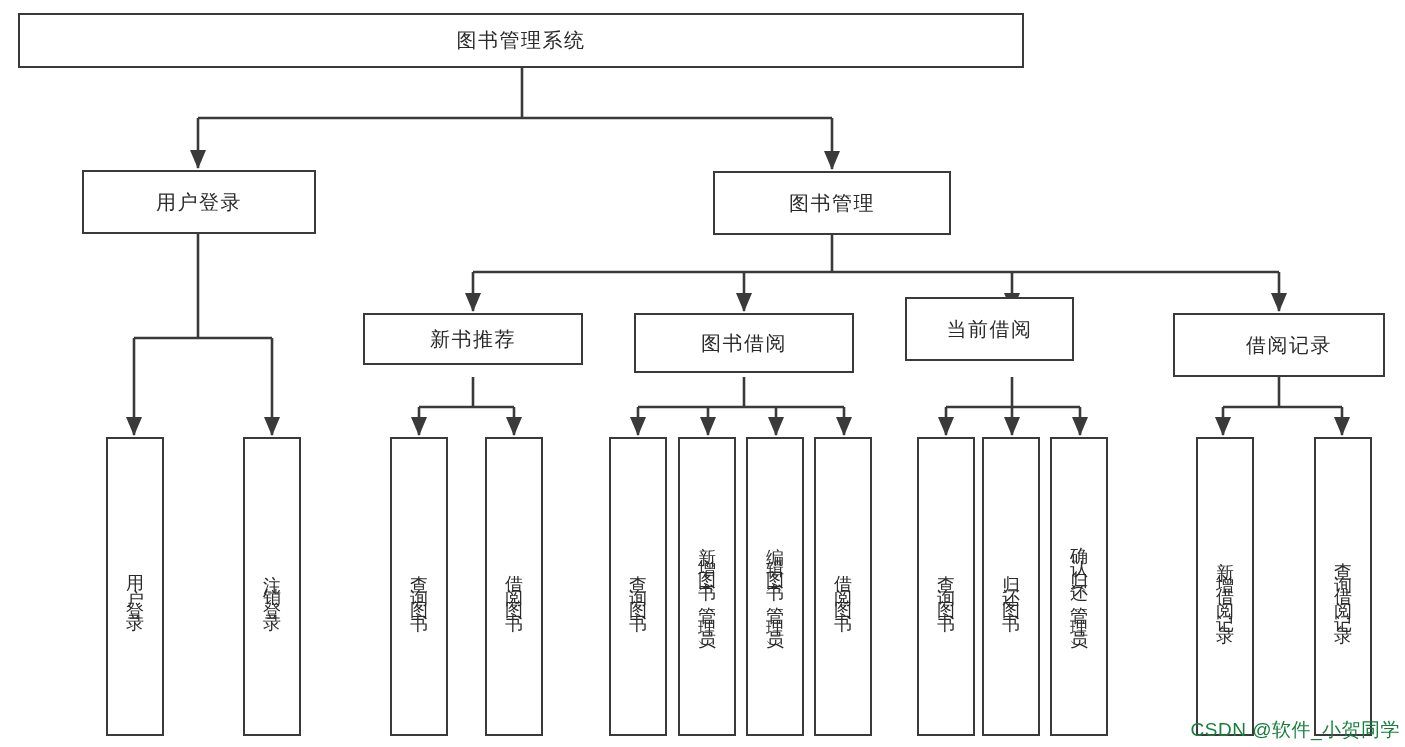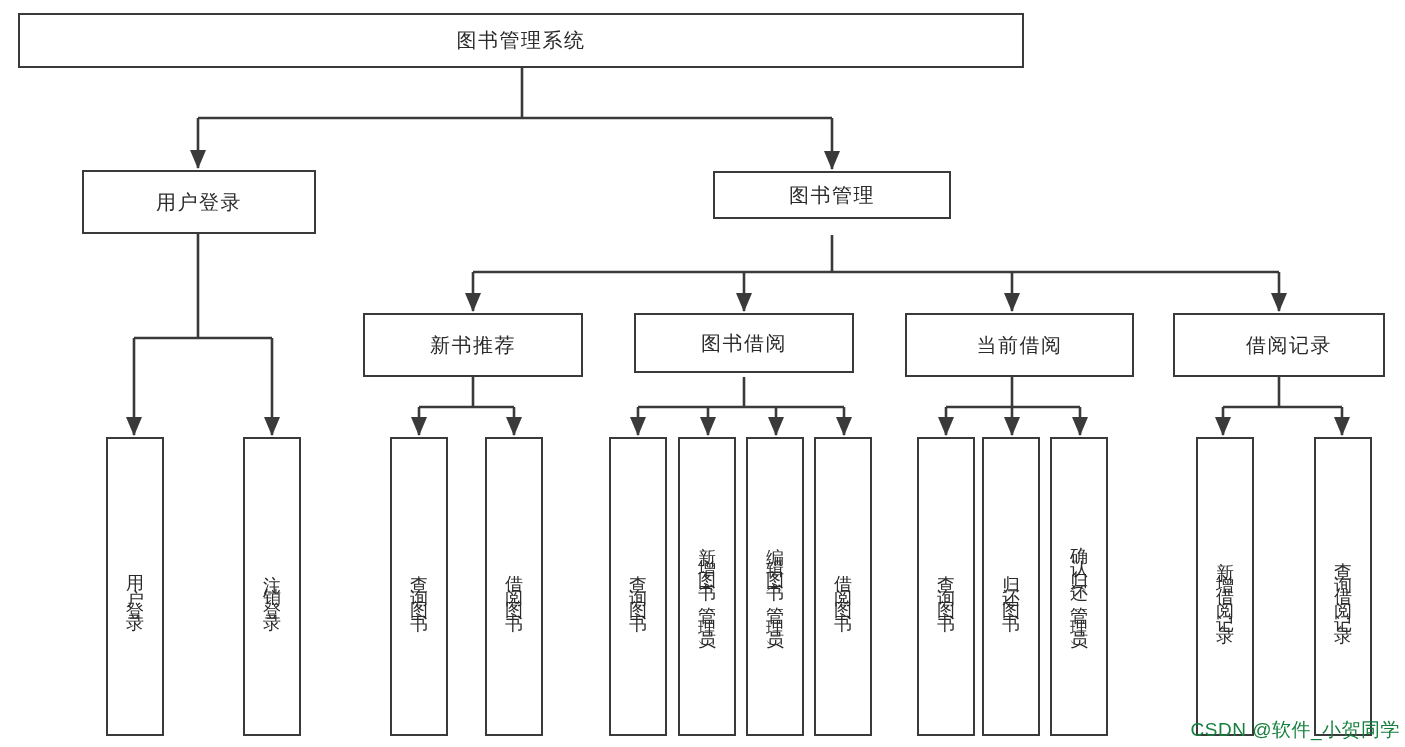--- a/index.html
+++ b/index.html
@@ -110,25 +110,25 @@
         <path d="M1223,407 H1342"></path>
         <path d="M1223,407 V435" marker-end="url(#ah)"></path>
         <path d="M1342,407 V435" marker-end="url(#ah)"></path>
       </g>
     </g>
   </svg>
 
   <div class="box hbox" style="left:18px; top:13px; width:1006px; height:55px;">图书管理系统</div>
 
   <div class="box hbox" style="left:82px; top:170px; width:234px; height:64px;">用户登录</div>
-  <div class="box hbox" style="left:713px; top:171px; width:238px; height:48px;">图书管理</div>
+  <div class="box hbox" style="left:713px; top:171px; width:238px; height:64px;">图书管理</div>
 
-  <div class="box hbox" style="left:363px; top:313px; width:220px; height:64px;">新书推荐</div>
+  <div class="box hbox" style="left:363px; top:313px; width:220px; height:52px;">新书推荐</div>
   <div class="box hbox" style="left:634px; top:313px; width:220px; height:60px;">图书借阅</div>
-  <div class="box hbox" style="left:905px; top:313px; width:229px; height:64px;">当前借阅</div>
+  <div class="box hbox" style="left:905px; top:297px; width:169px; height:64px;">当前借阅</div>
   <div class="box hbox" style="left:1173px; top:313px; width:212px; height:64px;padding-left:20px;">借阅记录</div>
 
   <div class="box leaf" style="left:106px;">
     <span class="vtext">用户登录</span>
   </div>
   <div class="box leaf" style="left:243px;">
     <span class="vtext">注销登录</span>
   </div>
 
   <div class="box leaf" style="left:390px;">

